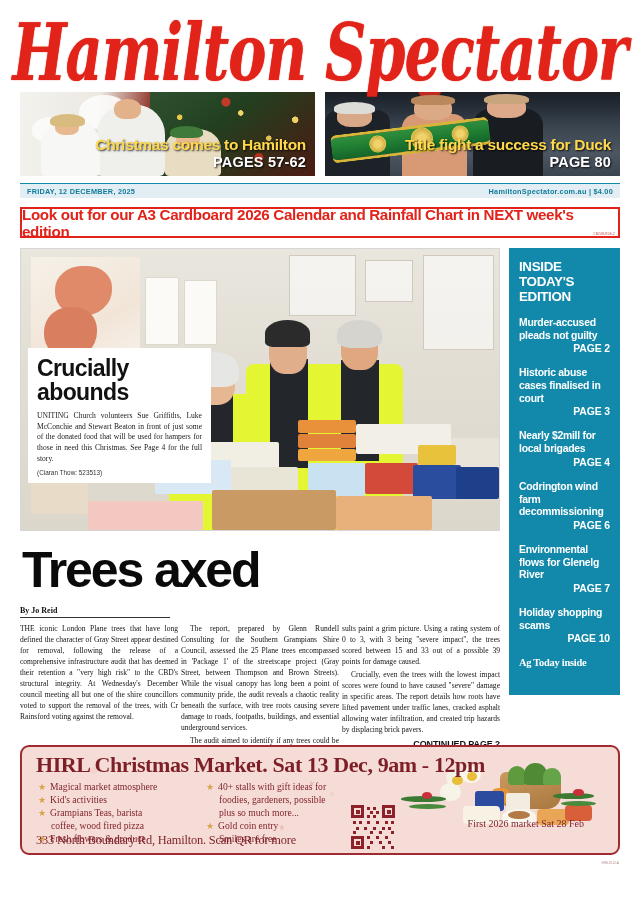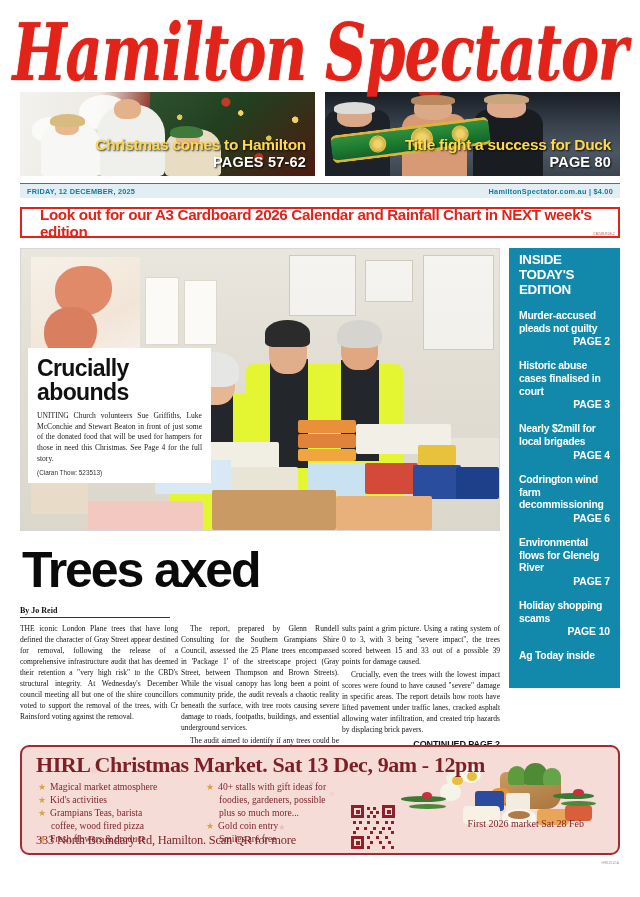--- a/index.html
+++ b/index.html
@@ -63,21 +63,21 @@
                  text-shadow:1px 1px 2px rgba(0,0,0,.85); line-height:1.15; margin-top:1px; }
 
   
   .datebar { margin:7px 20px 0 20px; height:15px; background:#e3eef4;
              display:flex; align-items:center; justify-content:space-between;
              padding:0 7px; border-top:1px solid #1289ab; }
   .datebar span { font-size:7.3px; font-weight:bold; color:#0f7c9c; letter-spacing:.25px; }
 
   
   .banner { margin:9px 20px 0 20px; height:31px; border:2px solid #e2231a;
-            display:flex; align-items:center; justify-content:center; position:relative;padding-left:18px; }
+            display:flex; align-items:center; justify-content:center; position:relative; }
   .banner-text { font-size:15.2px; font-weight:bold; color:#e2231a; letter-spacing:-.35px; }
   .banner-code { position:absolute; right:3px; bottom:0px; font-size:3.2px; color:#b9423a;
                  letter-spacing:.2px; }
 
   
   .main { display:flex; gap:9px; padding:10px 20px 0 20px; }
   .left-col { width:calc(100% - 120px); }
   .right-col { width:111px; }
 
   
@@ -114,29 +114,29 @@
             border-bottom:1px solid #333; padding-bottom:2px; margin:11px 0 5px 0; width:150px; }
   .cols { display:flex; gap:3px; margin-top:1px; }
   .col { flex:1; font-family:"Liberation Serif", serif; font-size:7.55px; line-height:1.46;
          color:#121212; text-align:justify; hyphens:auto; }
   .col p { margin-bottom:2px; }
   .col p.indent { text-indent:9px; }
   .continued { font-family:"Liberation Sans", sans-serif; font-size:9px; font-weight:bold;
                text-align:right; letter-spacing:-.1px; margin-top:3px; color:#111; }
 
   
-  .sidebar { background:#1289ab; padding:4px 10px 12px 10px; }
+  .sidebar { background:#1289ab; padding:11px 10px 12px 10px; }
   .sb-title { font-size:13.4px; font-weight:bold; color:#fff; line-height:1.12;
               letter-spacing:-.35px; margin-bottom:13px; }
   .sb-item { margin-bottom:13px; }
   .sb-text { font-size:10.4px; font-weight:bold; color:#fff; line-height:1.22;
              letter-spacing:-.25px; }
   .sb-page { font-size:10.4px; font-weight:bold; color:#fff; text-align:right;
              letter-spacing:-.1px; margin-top:1px; }
-  .sb-last .sb-text { margin-bottom:4px; }
+  .sb-last .sb-text { margin-bottom:4px;font-family:Liberation Serif, serif; }
 
   
   .ad { position:absolute; left:20px; right:20px; bottom:42px; height:110px;
         background:#f6dcd7; border:2px solid #a02b33; border-radius:9px;
         overflow:hidden; }
   .ad-bg-dots { position:absolute; inset:0; opacity:.5;
     background:
       radial-gradient(circle at 12% 22%, #eec9c3 0 3px, transparent 3.5px),
       radial-gradient(circle at 38% 68%, #f0cdc6 0 2px, transparent 2.5px),
       radial-gradient(circle at 62% 18%, #eec9c3 0 2.5px, transparent 3px),

